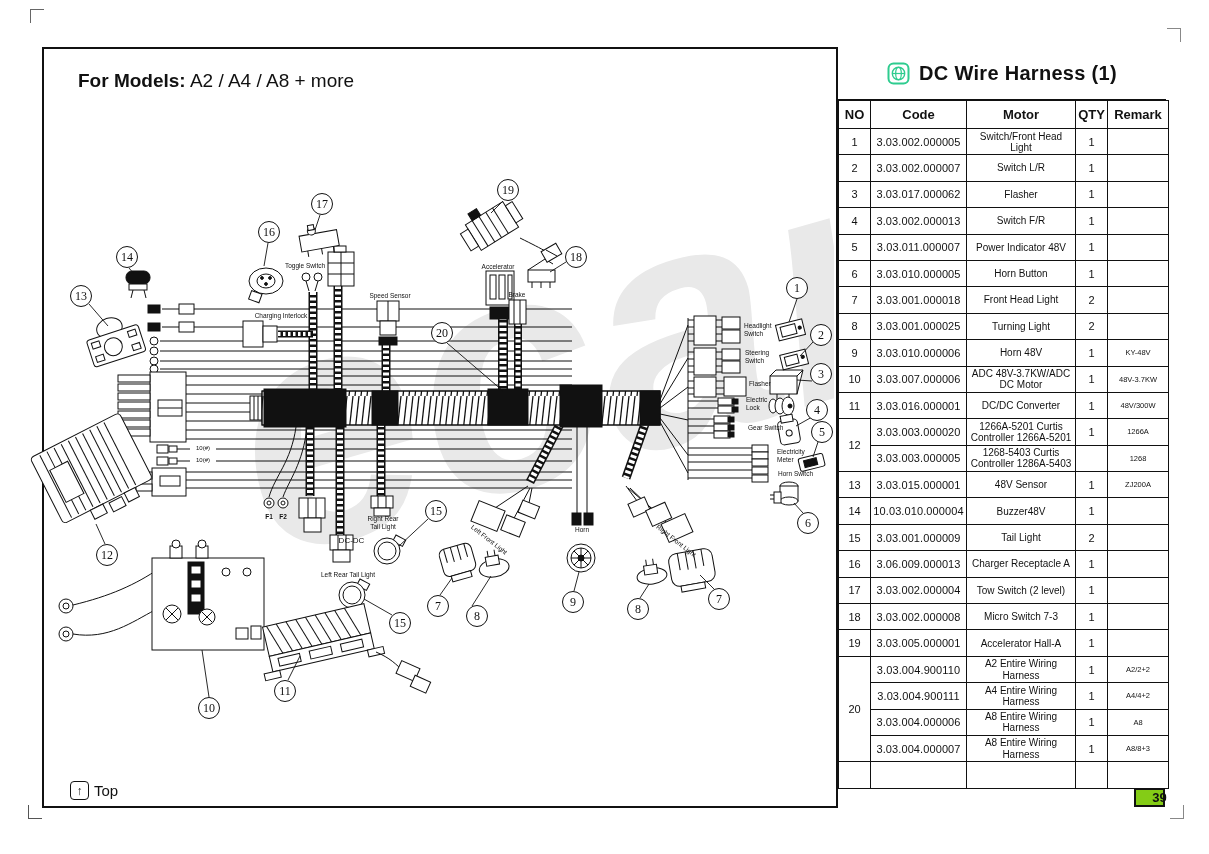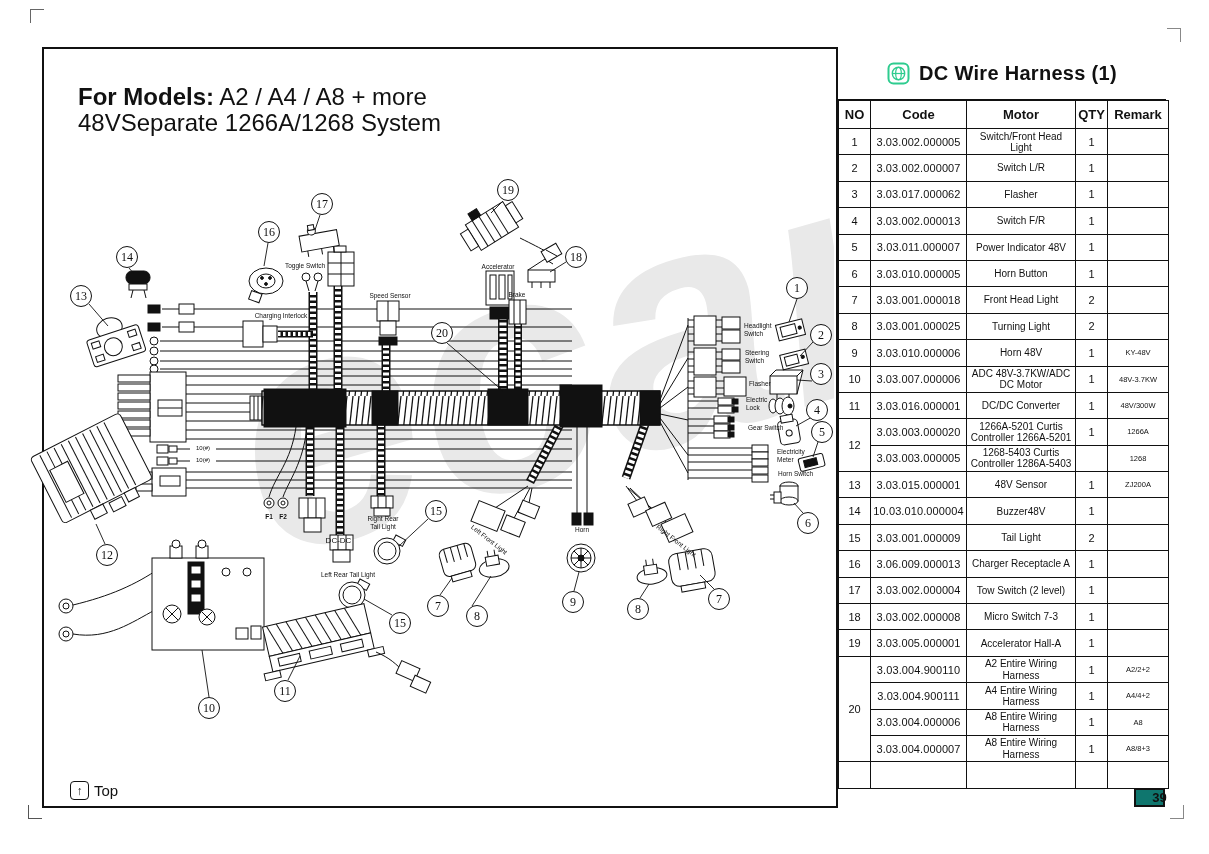--- a/index.html
+++ b/index.html
@@ -8,21 +8,21 @@
   
   .regmark{position:absolute;width:13px;height:13px;}
   .reg-tl{left:30px;top:9px;border-left:1.5px solid #666;border-top:1.5px solid #666;}
   .reg-tr{left:1167px;top:28px;border-right:1.5px solid #888;border-top:1.5px solid #888;}
   .reg-bl{left:28px;top:805px;border-left:1.5px solid #555;border-bottom:1.5px solid #555;}
   .reg-br{left:1170px;top:805px;border-right:1.5px solid #888;border-bottom:1.5px solid #888;}
   
   .frame{position:absolute;left:42px;top:47px;width:1124px;height:761px;
          border:2px solid #111;box-sizing:border-box;}
   
-  .dtitle{position:absolute;left:78px;top:68px;font-size:24px;line-height:26px;z-index:6;margin-top:16px;}
+  .dtitle{position:absolute;left:78px;top:68px;font-size:19px;line-height:26px;z-index:6;}
   .dtitle b{font-weight:bold;}
   
   #art{position:absolute;left:0;top:0;z-index:2;}
   
   .callout{position:absolute;width:22px;height:22px;border:1.3px solid #111;border-radius:50%;
            background:#fff;display:flex;align-items:center;justify-content:center;
            font-family:"Liberation Serif",serif;font-size:12px;z-index:5;box-sizing:border-box;}
   
   .dlabel{position:absolute;font-size:6.5px;line-height:1.25;white-space:pre-line;
           text-align:center;z-index:4;color:#111;}
@@ -44,35 +44,34 @@
   table.parts td{border:1px solid #111;text-align:center;vertical-align:middle;
                  padding:0 2px;overflow:hidden;}
   table.parts tbody tr{height:26.4px;}
   td.c-no{font-size:11px;}
   td.c-code{font-size:11px;letter-spacing:.1px;}
   td.c-name{font-size:10px;line-height:1.12;}
   td.c-qty{font-size:11px;}
   td.c-remark{font-size:7.5px;}
   .pagenum{position:absolute;left:1134px;top:788px;width:31px;height:19px;border:2px solid #111;
            box-sizing:border-box;display:flex;align-items:center;justify-content:center;
-           font-size:13px;font-weight:bold;background:#0f766e;z-index:7;padding-left:20px;}
+           font-size:13px;font-weight:bold;background:#84cc16;z-index:7;padding-left:20px;}
 </style>
 </head>
 <body>
 
 <div class="regmark reg-tl"></div>
 <div class="regmark reg-tr"></div>
 <div class="regmark reg-bl"></div>
 <div class="regmark reg-br"></div>
 
 <div class="frame"></div>
 
 <div class="dtitle">
   <div><b>For Models:</b><span> A2 / A4 / A8 + more</span></div>
-  <div>48VSeparate 1266A/1268 System</div>
 </div>
 
 <svg id="art" width="1209" height="854" viewBox="0 0 1209 854">
   <defs>
     <pattern id="corr" width="6" height="36" patternUnits="userSpaceOnUse">
       <line x1="5" y1="0" x2="1" y2="36" stroke="#111" stroke-width="1.3"></line>
     </pattern>
     <clipPath id="diagclip">
         <rect x="44" y="49" width="790" height="757"></rect>
       </clipPath>
@@ -608,21 +607,21 @@
 Switch</div>
     <div class="dlabel left" style="left: 749px; top: 384px; transform: translate(0px, -50%);">Flasher</div>
     <div class="dlabel left" style="left: 746px; top: 404px; transform: translate(0px, -50%);">Electric
 Lock</div>
     <div class="dlabel left" style="left: 748px; top: 428px; transform: translate(0px, -50%);">Gear Switch</div>
     <div class="dlabel left" style="left: 777px; top: 456px; transform: translate(0px, -50%);">Electricity
 Meter</div>
     <div class="dlabel left" style="left: 778px; top: 474px; transform: translate(0px, -50%);">Horn Switch</div>
     <div class="dlabel" style="left: 383px; top: 523px; transform: translate(-50%, -50%);">Right Rear
 Tail Light</div>
-    <div class="dlabel" style="left: 317px; top: 541px; font-size: 8px; transform: translate(-50%, -50%); padding-left: 43px;">DC-DC</div>
+    <div class="dlabel" style="left: 330px; top: 541px; font-size: 8px; transform: translate(-50%, -50%); padding-left: 43px;">DC-DC</div>
     <div class="dlabel" style="left: 348px; top: 575px; transform: translate(-50%, -50%);">Left Rear Tail Light</div>
     <div class="dlabel" style="left: 489px; top: 540px; transform: translate(-50%, -50%) rotate(38deg);">Left Front Light</div>
     <div class="dlabel" style="left: 582px; top: 530px; transform: translate(-50%, -50%);">Horn</div>
     <div class="dlabel" style="left: 676px; top: 541px; transform: translate(-50%, -50%) rotate(38deg);">Right Front Light</div>
     <div class="dlabel bold" style="left: 269px; top: 517px; transform: translate(-50%, -50%);">F1</div>
     <div class="dlabel bold" style="left: 283px; top: 517px; transform: translate(-50%, -50%);">F2</div>
     <div class="dlabel" style="left: 203px; top: 449px; font-size: 6px; transform: translate(-50%, -50%);">10(#)</div>
     <div class="dlabel" style="left: 203px; top: 461px; font-size: 6px; transform: translate(-50%, -50%);">10(#)</div>
   </div>
 

